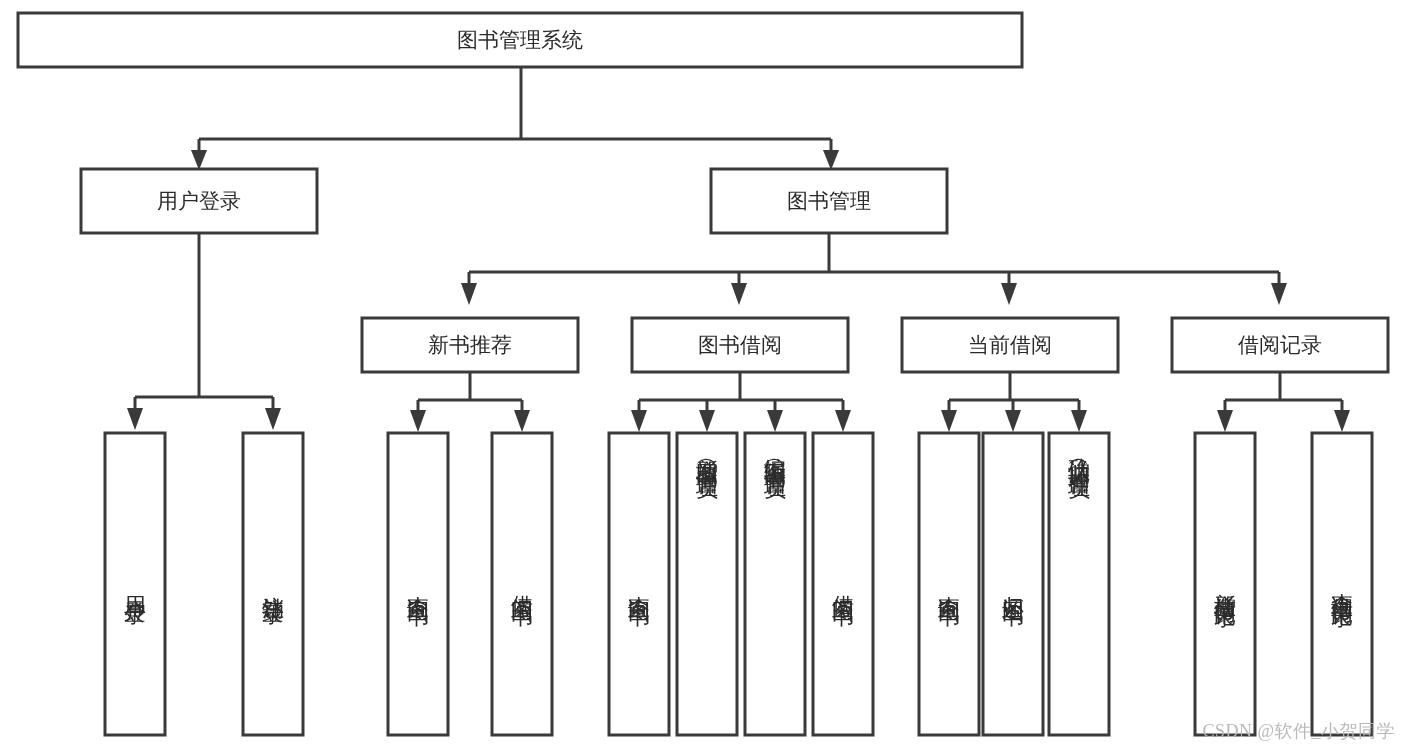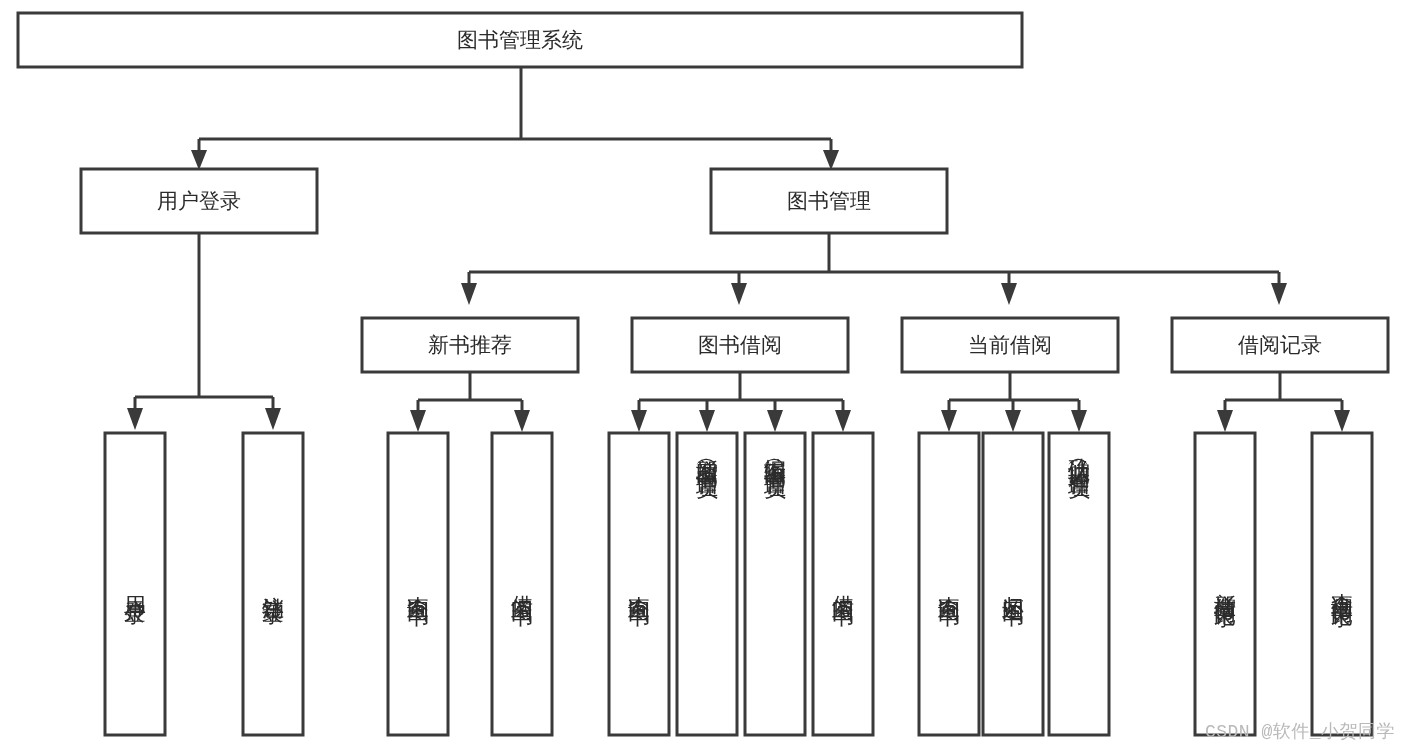--- a/index.html
+++ b/index.html
@@ -59,21 +59,21 @@
     line-height: 1;
     letter-spacing: 3px;
     color: #2b2b2b;
     white-space: nowrap;
     text-align: start;
   }
   .watermark {
     position: absolute;
     right: 10px;
     bottom: 4px;
-    font-family: Liberation Mono, monospace;
+    font-family: Liberation Serif, serif;
     font-size: 18px;
     color: #b9b9b9;
     letter-spacing: 0.5px;
     white-space: nowrap;
   }
 </style>
 </head>
 <body>
 
 <div id="diagram-root">

